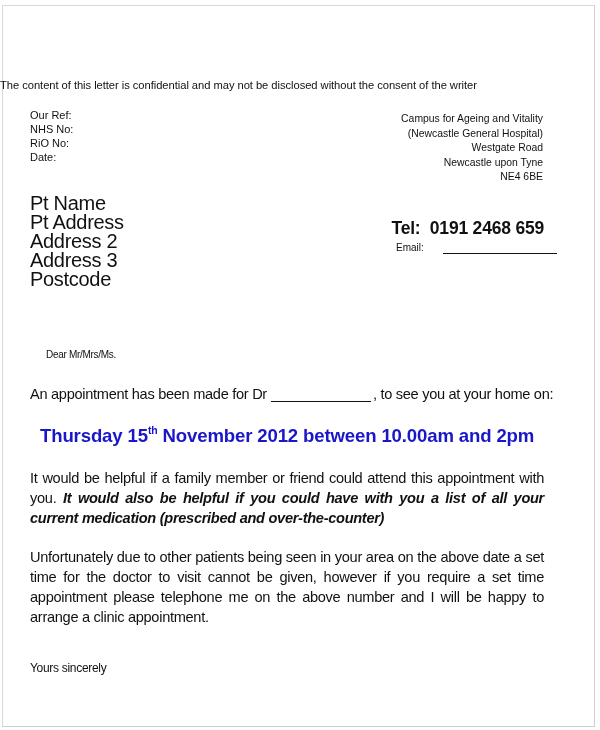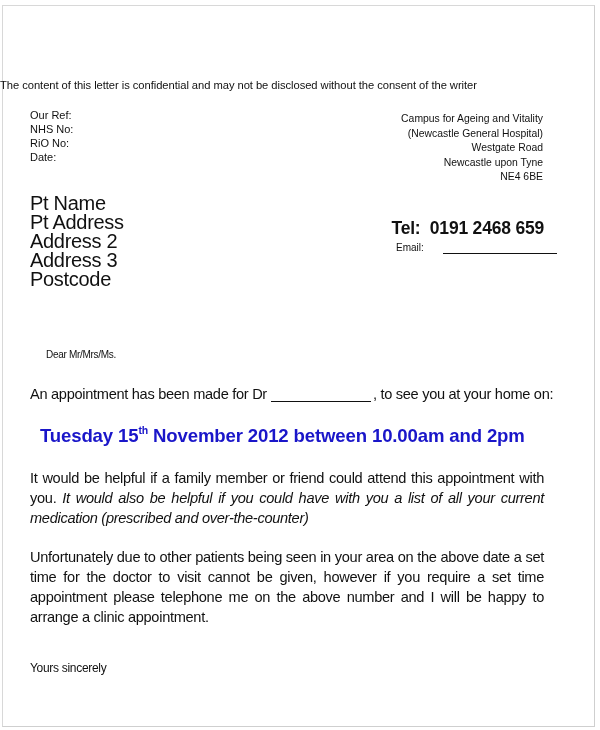--- a/index.html
+++ b/index.html
@@ -20,21 +20,21 @@
     .patient { left: 30px; top: 194px; font-size: 20px; line-height: 19px; letter-spacing: -0.3px; }
     .patient div { height: 19px; }
     .salutation { left: 30px; top: 349px; font-size: 10px; letter-spacing: -0.3px; margin-left: 16px; }
     .appt { left: 30px; top: 386px; font-size: 14.6px; letter-spacing: -0.3px; }
     .blank-dr { display: inline-block; width: 100px; border-bottom: 1.3px solid #111; height: 15px; vertical-align: bottom; margin: 0 2px 0 4px; }
     .date-heading { left: 40px; top: 425px; font-size: 18.6px; font-weight: bold; color: #1a16c9; letter-spacing: -0.15px; }
     .date-heading sup { font-size: 10.5px; vertical-align: 8px; line-height: 0; }
     .para { position: absolute; left: 30px; width: 514px; font-size: 14.6px; line-height: 20px; text-align: justify; letter-spacing: -0.3px; }
     .para1 { top: 468px; }
     .para2 { top: 547px; }
-    .para .em { font-weight: normal; font-style: italic; }
+    .para .em { font-weight: bold; font-style: italic; }
     .closing { left: 30px; top: 661px; font-size: 12px; letter-spacing: -0.3px; }
   </style>
 </head>
 <body>
 
 <div class="page"></div>
 
 <div class="abs confidential">The content of this letter is confidential and may not be disclosed without the consent of the writer</div>
 
 <div class="abs refs">
@@ -70,21 +70,21 @@
   <div>Postcode</div>
 </div>
 
 <div class="abs salutation">Dear Mr/Mrs/Ms.</div>
 
 <div class="abs appt">
   <span>An appointment has been made for Dr</span><span class="blank-dr"></span><span>, to see you at your home on:</span>
 </div>
 
 <div class="abs date-heading" style="color: rgb(26, 22, 201);">
-  <span>Tuesday 15</span><sup>th</sup><span> November 2012 between 10.00am and 2pm</span>
+  <span>Thursday 15</span><sup>th</sup><span> November 2012 between 10.00am and 2pm</span>
 </div>
 
 <div class="para para1">
   <span>It would be helpful if a family member or friend could attend this appointment with you. </span><span class="em">It would also be helpful if you could have with you a list of all your current medication (prescribed and over-the-counter)</span>
 </div>
 
 <div class="para para2">Unfortunately due to other patients being seen in your area on the above date a set time for the doctor to visit cannot be given, however if you require a set time appointment please telephone me on the above number and I will be happy to arrange a clinic appointment.</div>
 
 <div class="abs closing">Yours sincerely</div>
 

